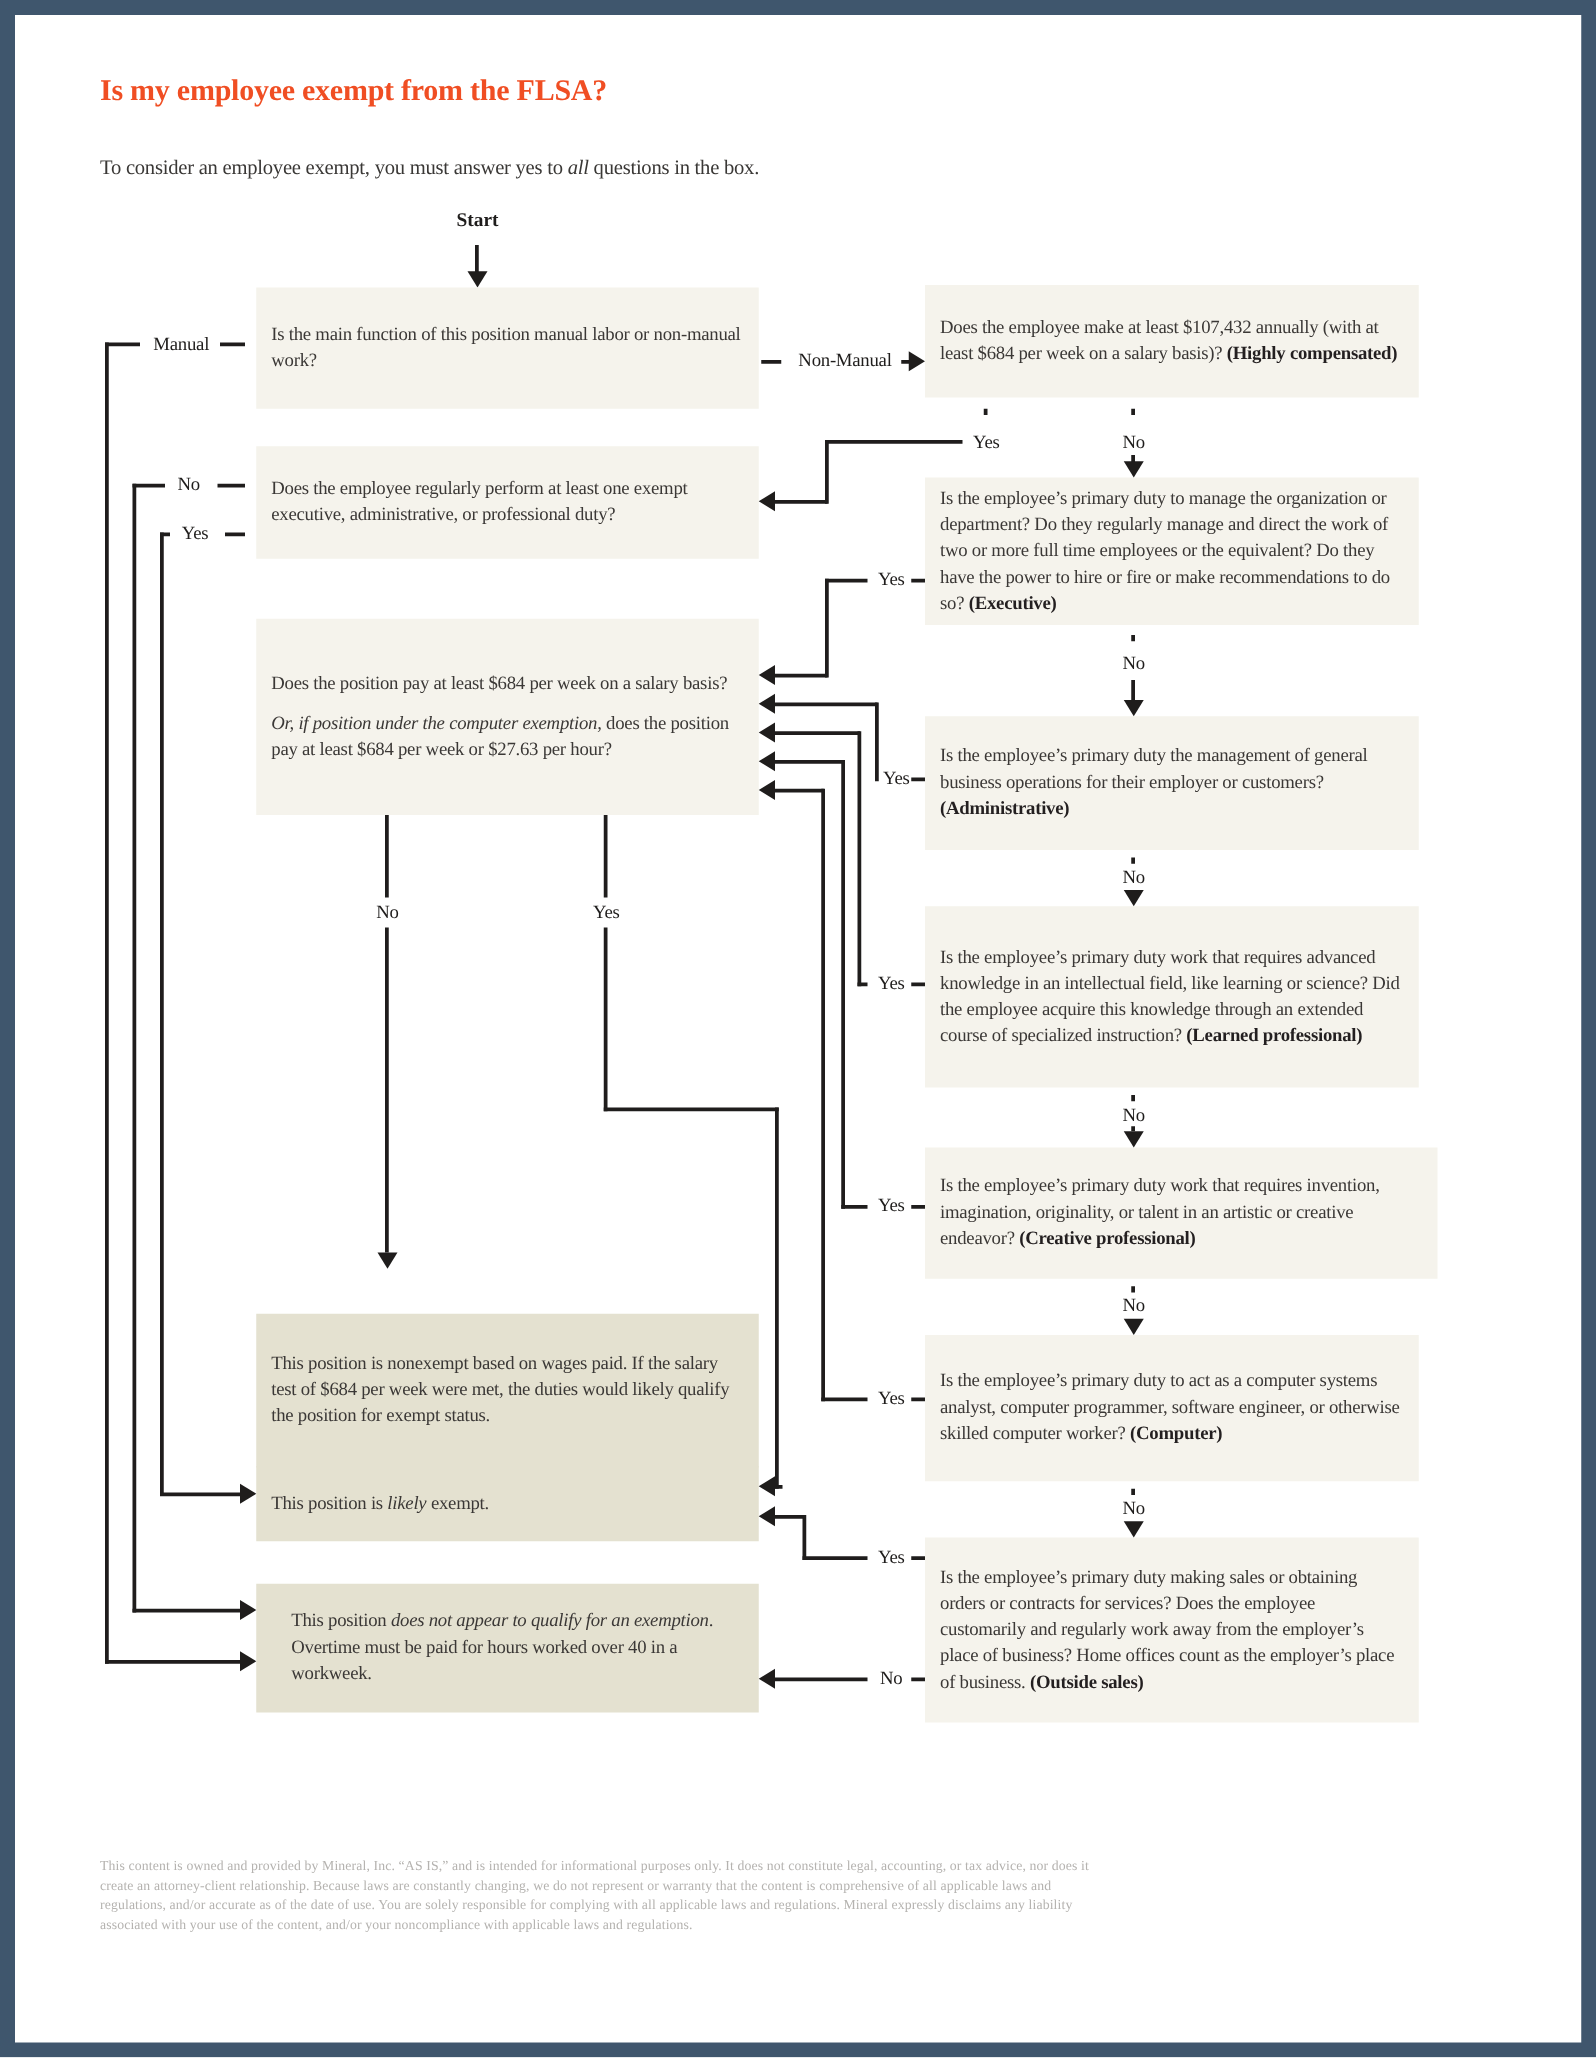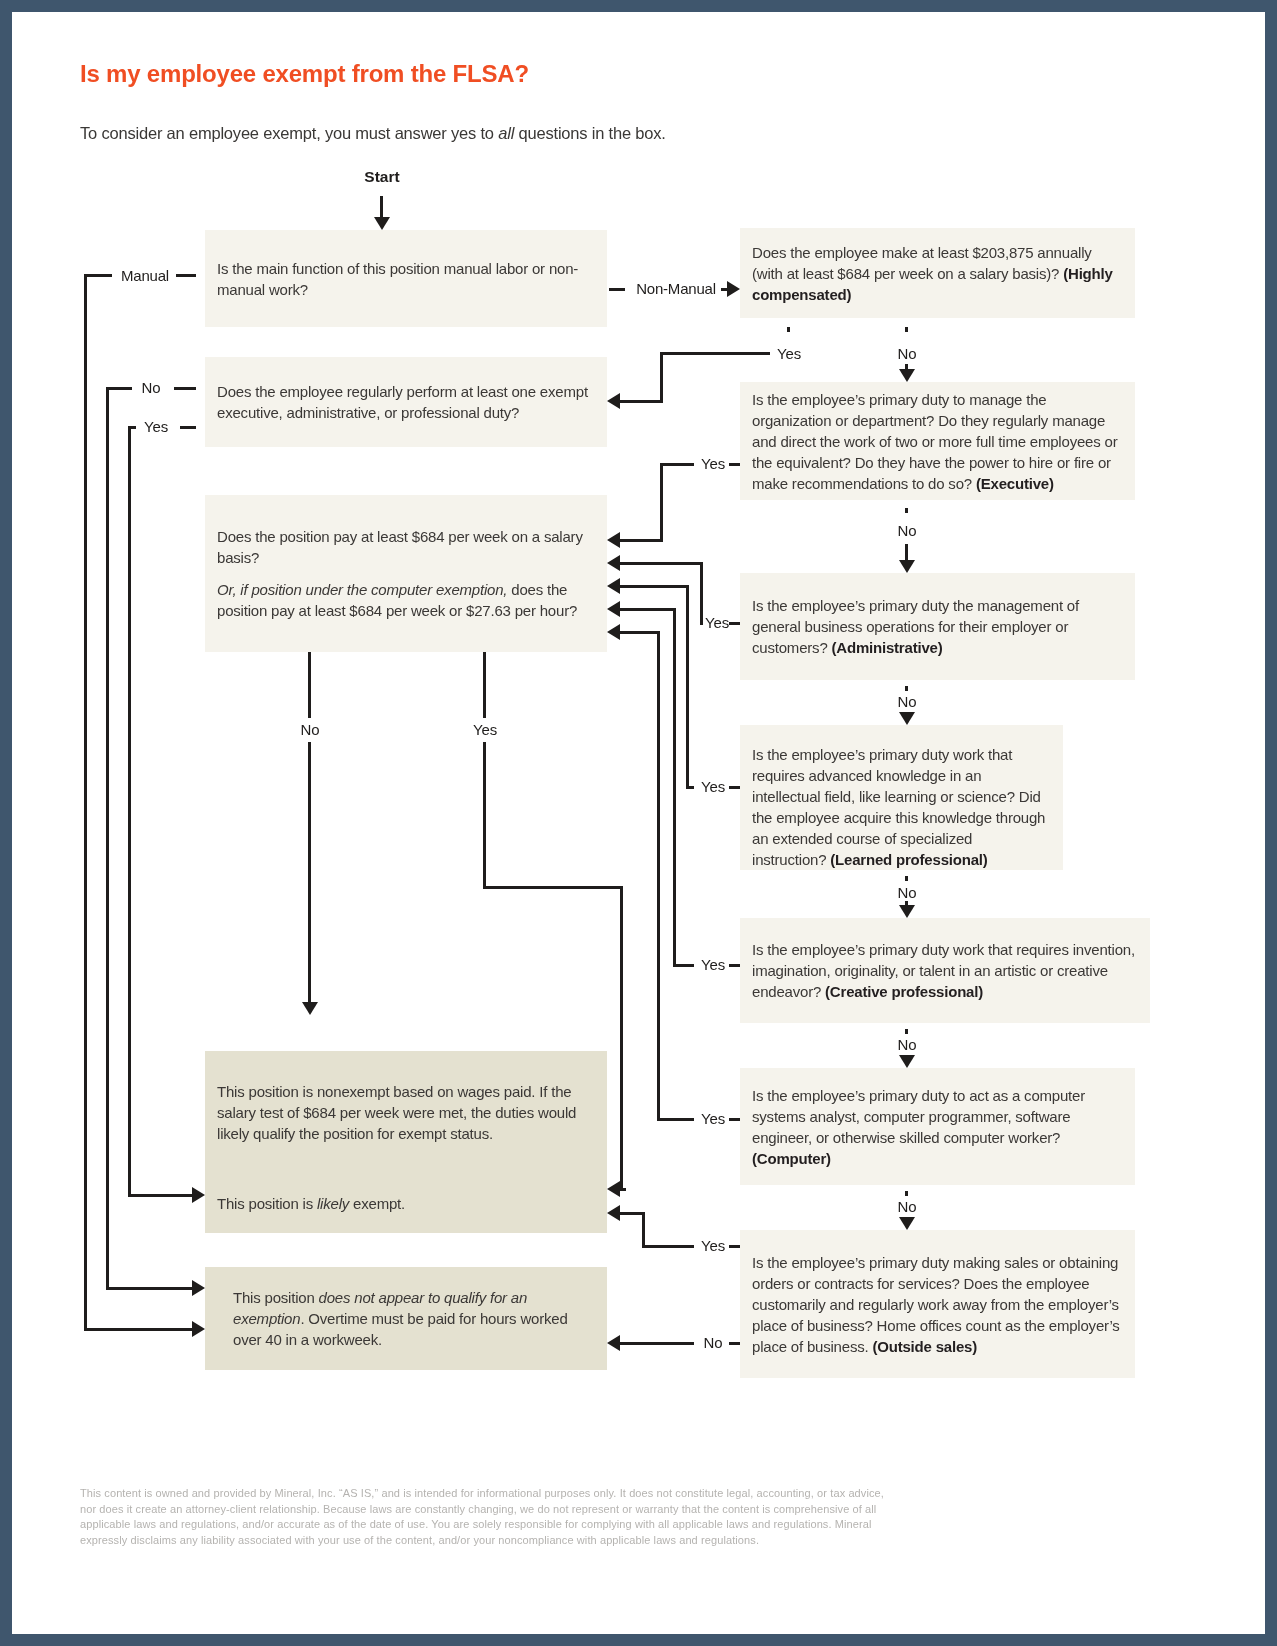--- a/index.html
+++ b/index.html
@@ -1,20 +1,20 @@
 <!DOCTYPE html>
 <html><head>
 <meta charset="utf-8">
 <style>
   html,body{margin:0;padding:0;background:#ffffff;}
   .page{
     position:relative;
     width:1277px;height:1646px;
     background:#ffffff;
-    font-family:Liberation Sans, sans-serif;
+    font-family:Liberation Serif, serif;
     overflow:hidden;
   }
   .frame{
     position:absolute;inset:0;
     border:12px solid #3f566d;
     pointer-events:none;
   }
   .title{
     position:absolute;left:80px;top:60px;
     font-size:24px;font-weight:bold;color:#f04e23;
@@ -89,29 +89,29 @@
     <div><span>This position is nonexempt based on wages paid. If the salary test of $684 per week were met, the duties would likely qualify the position for exempt status.</span></div>
   </div>
   <div class="box dark" style="left:205px;top:1173px;width:402px;height:60px;">
     <div><span>This position is </span><i>likely</i><span> exempt.</span></div>
   </div>
   <div class="box dark" style="left:205px;top:1267px;width:402px;height:103px;padding-left:28px;">
     <div><span>This position </span><i>does not appear to qualify for an exemption</i><span>. Overtime must be paid for hours worked over 40 in a workweek.</span></div>
   </div>
 
   <div class="box light" style="left:740px;top:228px;width:395px;height:90px;">
-    <div><span>Does the employee make at least $203,875 annually (with at least $684 per week on a salary basis)? </span><b>(Highly compensated)</b></div>
+    <div><span>Does the employee make at least $107,432 annually (with at least $684 per week on a salary basis)? </span><b>(Highly compensated)</b></div>
   </div>
   <div class="box light" style="left:740px;top:573px;width:395px;height:107px;">
     <div><span>Is the employee’s primary duty the management of general business operations for their employer or customers? </span><b>(Administrative)</b></div>
   </div>
   <div class="box light" style="left:740px;top:382px;width:395px;height:118px;">
     <div><span>Is the employee’s primary duty to manage the organization or department? Do they regularly manage and direct the work of two or more full time employees or the equivalent? Do they have the power to hire or fire or make recommendations to do so? </span><b>(Executive)</b></div>
   </div>
-  <div class="box light" style="left:740px;top:725px;width:323px;height:145px;align-items:flex-end;">
+  <div class="box light" style="left:740px;top:725px;width:395px;height:145px;">
     <div><span>Is the employee’s primary duty work that requires advanced knowledge in an intellectual field, like learning or science? Did the employee acquire this knowledge through an extended course of specialized instruction? </span><b>(Learned professional)</b></div>
   </div>
   <div class="box light" style="left:740px;top:918px;width:410px;height:105px;">
     <div><span>Is the employee’s primary duty work that requires invention, imagination, originality, or talent in an artistic or creative endeavor? </span><b>(Creative professional)</b></div>
   </div>
   <div class="box light" style="left:740px;top:1068px;width:395px;height:117px;">
     <div><span>Is the employee’s primary duty to act as a computer systems analyst, computer programmer, software engineer, or otherwise skilled computer worker? </span><b>(Computer)</b></div>
   </div>
   <div class="box light" style="left:740px;top:1230px;width:395px;height:148px;">
     <div><span>Is the employee’s primary duty making sales or obtaining orders or contracts for services? Does the employee customarily and regularly work away from the employer’s place of business? Home offices count as the employer’s place of business. </span><b>(Outside sales)</b></div>

